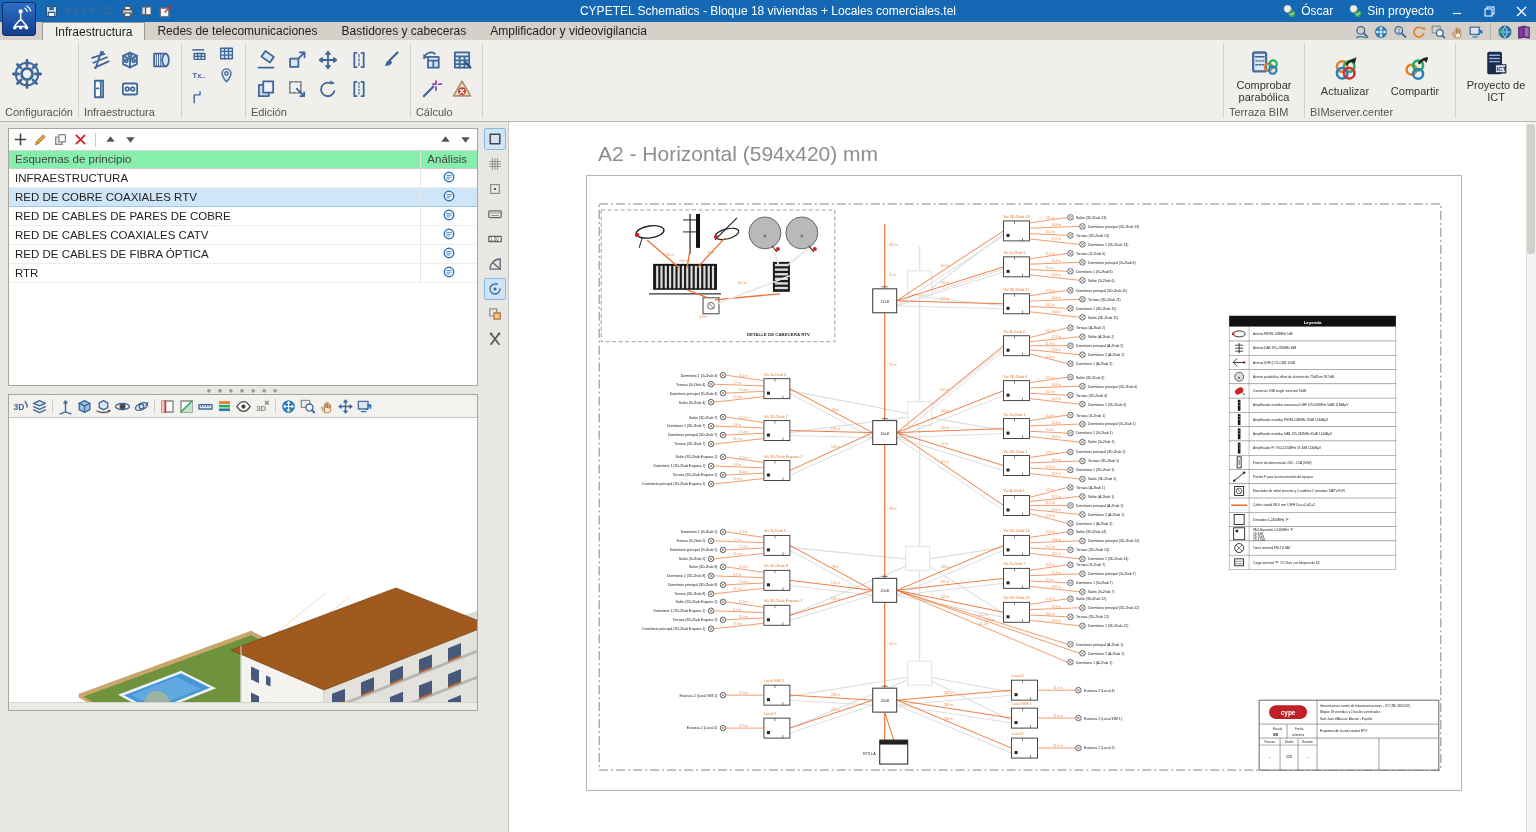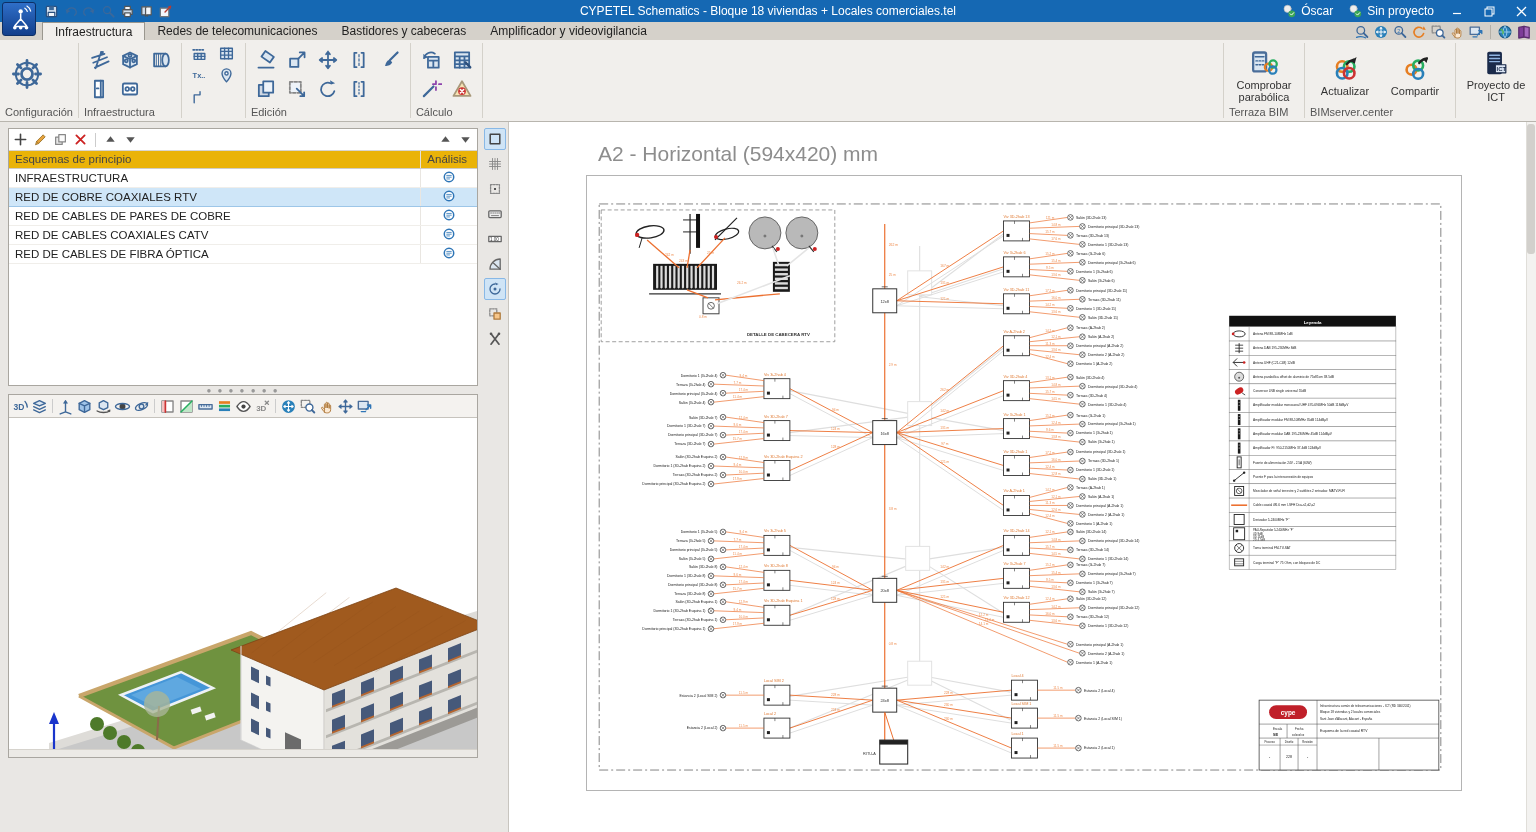--- a/index.html
+++ b/index.html
@@ -44,29 +44,29 @@
   .rspacer{flex:1;}
   .cfgbtn svg{width:34px;height:34px;}
   
   .main{position:absolute;left:0;top:122px;width:1536px;height:710px;background:#e9e7e4;}
   .panel{position:absolute;background:#fff;border:1px solid #a9a6a0;}
   .p-list{left:8px;top:6px;width:470px;height:258px;}
   .list-toolbar{height:22px;display:flex;align-items:center;gap:5px;padding:0 4px;border-bottom:1px solid #d8d5d0;}
   .lsep{width:1px;height:14px;background:#ccc;margin:0 2px;}
   .lt-right{margin-left:auto;display:flex;gap:5px;}
   .ltable{width:100%;border-collapse:collapse;font-size:11.5px;}
-  .ltable th{font-weight:normal;text-align:left;color:#444;background:#eab308;
+  .ltable th{font-weight:normal;text-align:left;color:#444;background:#86efac;
              border-bottom:1px solid #cfccc6;padding:2px 6px;height:17px;}
   .ltable th.col-an{text-align:right;border-left:1px solid #e4e1dc;width:48px;padding-right:10px;}
   .ltable td{padding:1px 6px;height:16px;border-bottom:1px solid #f0eeea;}
   .ltable td.c-an{border-left:1px solid #e9e6e1;text-align:center;}
   .ltable tr.sel td{background:#cfe6f8;border-top:1px solid #9dc6e8;border-bottom:1px solid #9dc6e8;}
   .splitter{position:absolute;left:8px;top:264px;width:470px;height:8px;display:flex;
             align-items:center;justify-content:center;color:#999;font-size:8px;letter-spacing:2px;}
-  .p-3d{left:8px;top:272px;width:470px;height:364px;display:flex;flex-direction:column;}
+  .p-3d{left:8px;top:272px;width:470px;height:317px;display:flex;flex-direction:column;}
   .tb3d{height:23px;display:flex;align-items:center;gap:2px;padding:0 3px;border-bottom:1px solid #c6c3bd;background:#f4f2ef;}
   .viewport{flex:1;position:relative;background:#fff;overflow:hidden;}
   .hstrip{height:8px;background:#eceae6;border-top:1px solid #d6d3cd;}
   
   .vstrip{position:absolute;left:482px;top:0;width:26px;height:710px;display:flex;flex-direction:column;
           align-items:center;padding-top:6px;gap:3px;}
   .vbtn{width:22px;height:22px;display:flex;align-items:center;justify-content:center;border-radius:2px;}
   .vbtn.active{background:#cfe4f6;border:1px solid #88b8e6;}
   
   .canvas{position:absolute;left:508px;top:0;width:1028px;height:710px;background:#fff;border-left:1px solid #c8c5bf;}
@@ -592,20 +592,29 @@
               <td>RED DE CABLES COAXIALES CATV</td>
               <td class="c-an"><span class="ic" style="width: 14px; height: 14px;">
                   <svg viewBox="0 0 16 16" fill="none" stroke="#3e6899" stroke-width="1.3" stroke-linecap="round" stroke-linejoin="round" style="width: 14px; height: 14px;">
                     <circle cx="8" cy="8" r="5.4" stroke="#2e75b6" stroke-width="1.7" fill="#fff"></circle>
                     <path d="M5.4 6.2h5.2M5.4 8.2h5.2M5.4 10.2h3.2" stroke="#2e75b6" stroke-width="0.9"></path>
                   </svg>
                 </span></td>
             </tr>
             <tr>
               <td>RED DE CABLES DE FIBRA ÓPTICA</td>
+              <td class="c-an"><span class="ic" style="width: 14px; height: 14px;">
+                  <svg viewBox="0 0 16 16" fill="none" stroke="#3e6899" stroke-width="1.3" stroke-linecap="round" stroke-linejoin="round" style="width: 14px; height: 14px;">
+                    <circle cx="8" cy="8" r="5.4" stroke="#2e75b6" stroke-width="1.7" fill="#fff"></circle>
+                    <path d="M5.4 6.2h5.2M5.4 8.2h5.2M5.4 10.2h3.2" stroke="#2e75b6" stroke-width="0.9"></path>
+                  </svg>
+                </span></td>
+            </tr>
+            <tr>
+              <td>RTR</td>
               <td class="c-an"><span class="ic" style="width: 14px; height: 14px;">
                   <svg viewBox="0 0 16 16" fill="none" stroke="#3e6899" stroke-width="1.3" stroke-linecap="round" stroke-linejoin="round" style="width: 14px; height: 14px;">
                     <circle cx="8" cy="8" r="5.4" stroke="#2e75b6" stroke-width="1.7" fill="#fff"></circle>
                     <path d="M5.4 6.2h5.2M5.4 8.2h5.2M5.4 10.2h3.2" stroke="#2e75b6" stroke-width="0.9"></path>
                   </svg>
                 </span></td>
             </tr>
           </tbody>
       </table>
     </div>

